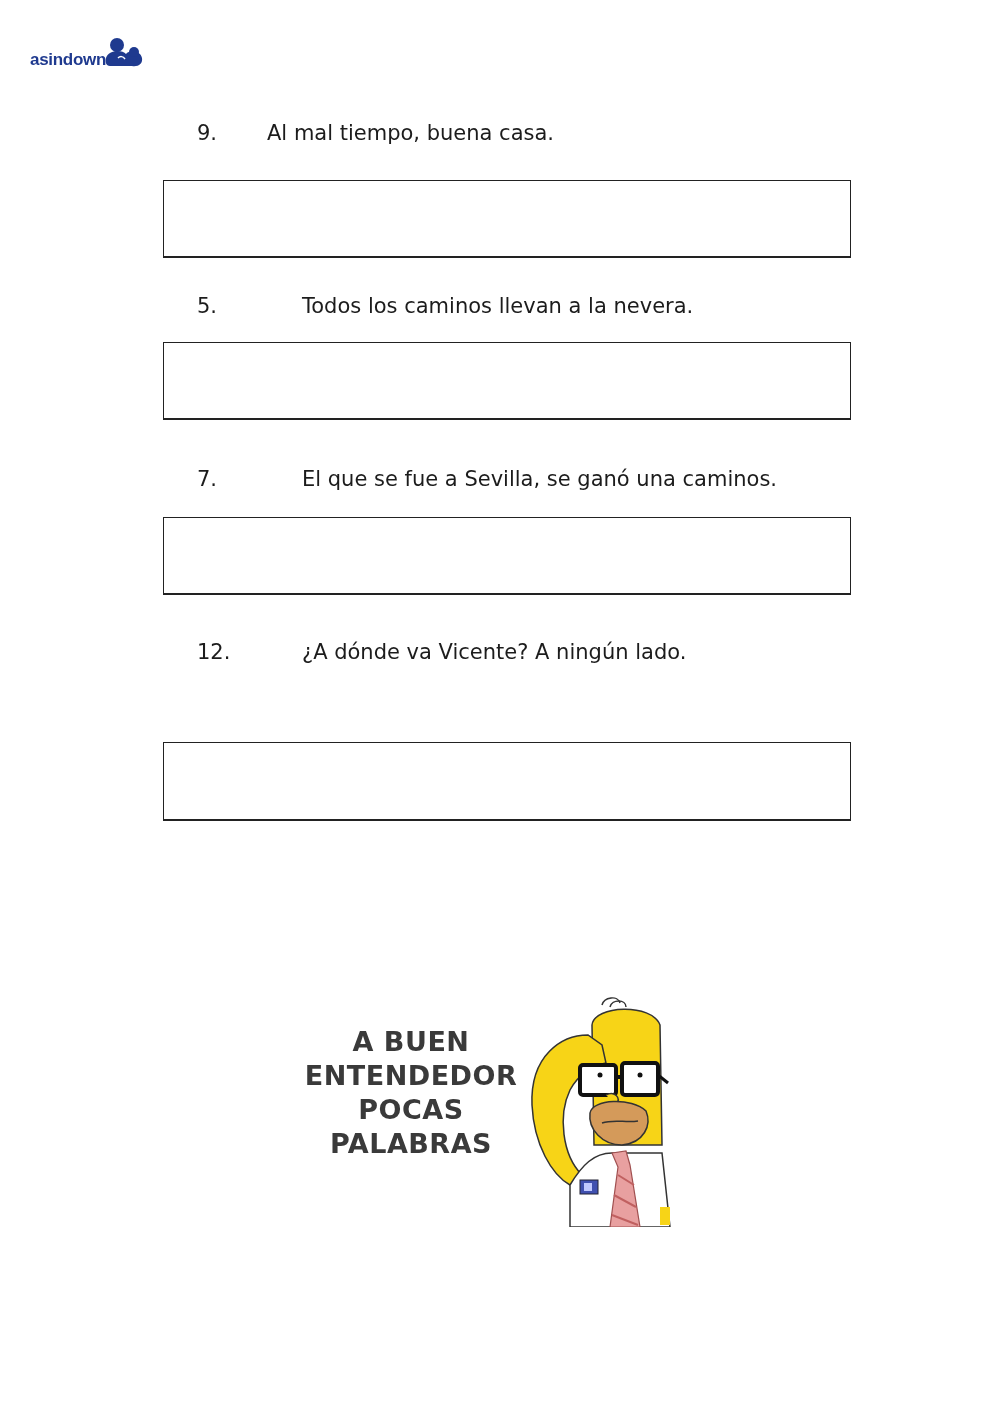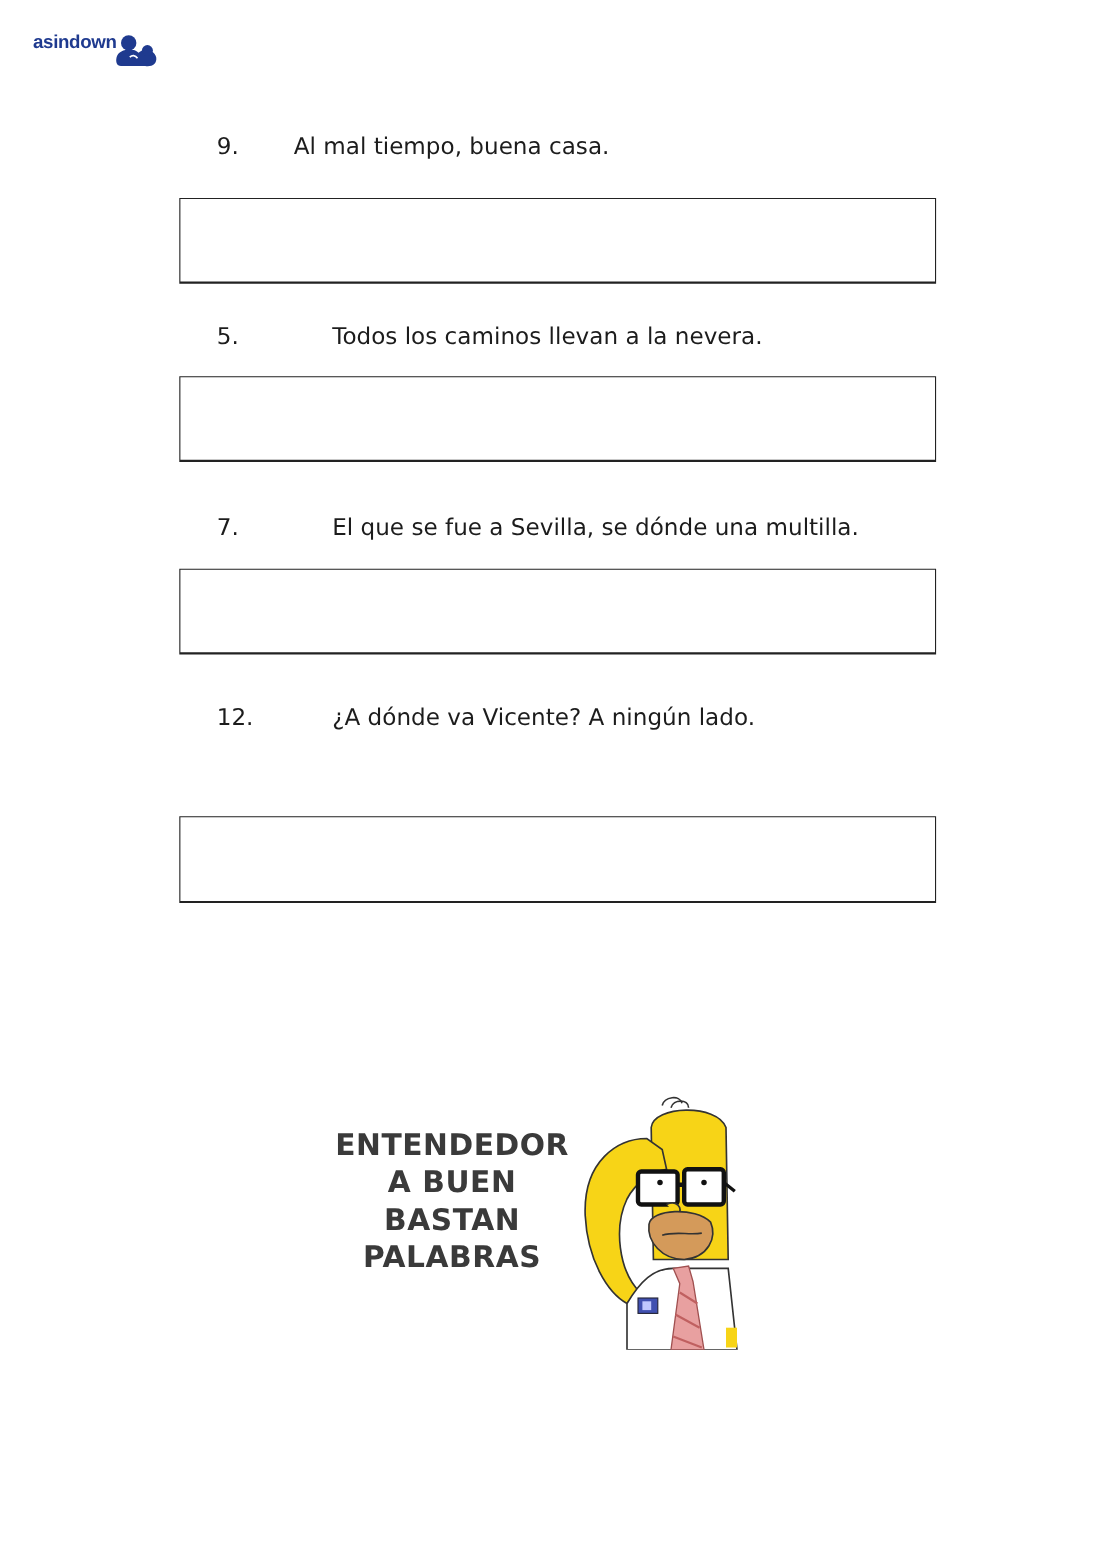--- a/index.html
+++ b/index.html
@@ -1,18 +1,18 @@
 <!DOCTYPE html>
 <html><head>
 <meta charset="utf-8">
 <style>
   html, body { margin: 0; padding: 0; background: #ffffff; }
   body { width: 1000px; height: 1413px; position: relative; overflow: hidden;
          font-family: "DejaVu Sans", "Liberation Sans", sans-serif; color: #1a1a1a; }
-  .logo { position: absolute; left: 30px; top: 30px; height: 40px; display: flex; align-items: flex-start; }
+  .logo { position: absolute; left: 30px; top: 30px; height: 40px; display: flex; align-items: flex-end; }
   .logo-text { font-family: "Liberation Sans", sans-serif; font-size: 17px; font-weight: bold;
                color: #1f3a8f; letter-spacing: -0.3px; line-height: 1; padding-bottom: 2px; }
   .logo-mark { width: 40px; height: 34px; margin-left: -2px; }
   .q { position: absolute; font-size: 21px; line-height: 1; color: #1c1c1c; white-space: nowrap; }
   .q .num { position: absolute; left: 0; top: 0; }
   .q .txt { position: absolute; top: 0; white-space: nowrap; margin-left: 40px; }
   .box { position: absolute; left: 163px; width: 688px; height: 76px; border: 1px solid #222;
          border-bottom-width: 2px; background: #fff; box-sizing: border-box; }
   .poster { position: absolute; left: 300px; top: 995px; width: 372px; height: 232px; }
   .poster-text { position: absolute; left: 0; top: 30px; width: 222px; text-align: center;
@@ -40,35 +40,35 @@
 <div class="box" style="top:180px; height:78px;"></div>
 
 <div class="q" style="left:197px; top:296px;">
   <span class="num">5.</span>
   <span class="txt" style="left:65px;">Todos los caminos llevan a la nevera.</span>
 </div>
 <div class="box" style="top:342px; height:78px;"></div>
 
 <div class="q" style="left:197px; top:469px;">
   <span class="num">7.</span>
-  <span class="txt" style="left:65px;">El que se fue a Sevilla, se dónde una multilla.</span>
+  <span class="txt" style="left:65px;">El que se fue a Sevilla, se ganó una caminos.</span>
 </div>
 <div class="box" style="top:517px; height:78px;"></div>
 
 <div class="q" style="left:197px; top:642px;">
   <span class="num">12.</span>
   <span class="txt" style="left:65px;">¿A dónde va Vicente? A ningún lado.</span>
 </div>
 <div class="box" style="top:742px; height:79px;"></div>
 
 <div class="poster">
   <div class="poster-text">
+    <div>A BUEN</div>
     <div>ENTENDEDOR</div>
-    <div>A BUEN</div>
-    <div>BASTAN</div>
+    <div>POCAS</div>
     <div>PALABRAS</div>
   </div>
   <svg class="homer" viewBox="0 0 150 232">
 
     <path d="M80 10 C82 2, 96 0, 98 8" stroke="#333" stroke-width="1.5" fill="none"></path>
     <path d="M88 12 C90 4, 104 4, 104 12" stroke="#333" stroke-width="1.5" fill="none"></path>
 
     <path d="M70 30 C72 10, 130 8, 138 30 L140 150 L72 150 Z" fill="#f7d417" stroke="#333" stroke-width="1.5"></path>
 
     <path d="M66 40 C40 40, 8 60, 10 110 C12 150, 30 180, 48 190 L60 180 C40 160, 36 120, 48 95 C56 80, 70 70, 84 68 L80 50 Z" fill="#f7d417" stroke="#333" stroke-width="1.5"></path>

